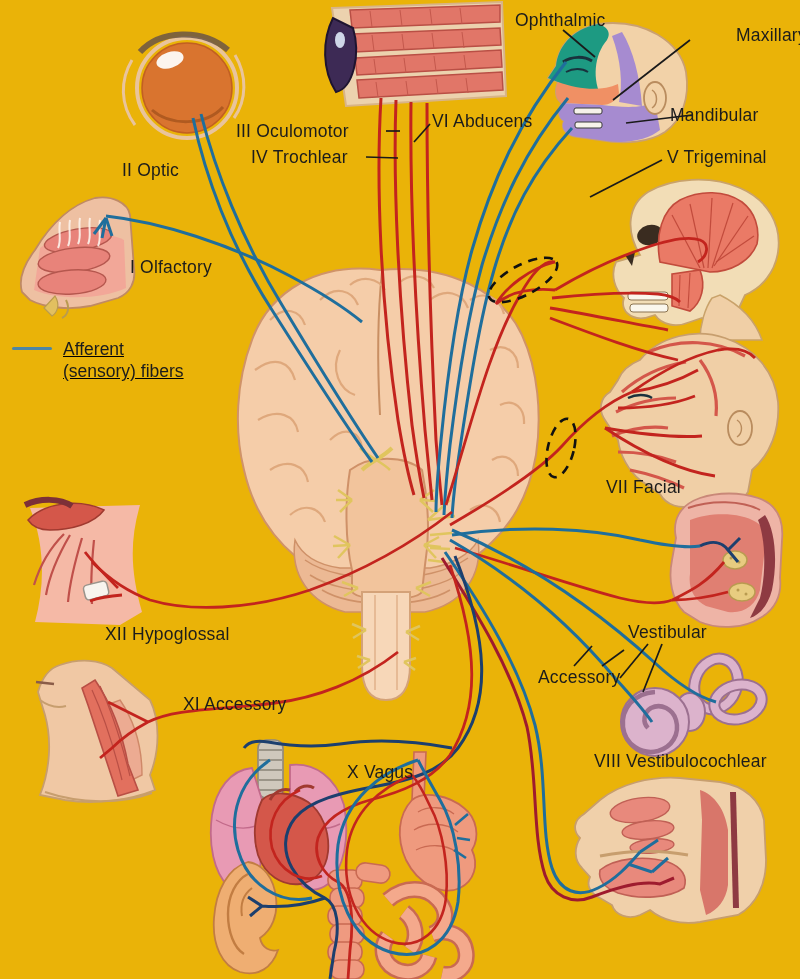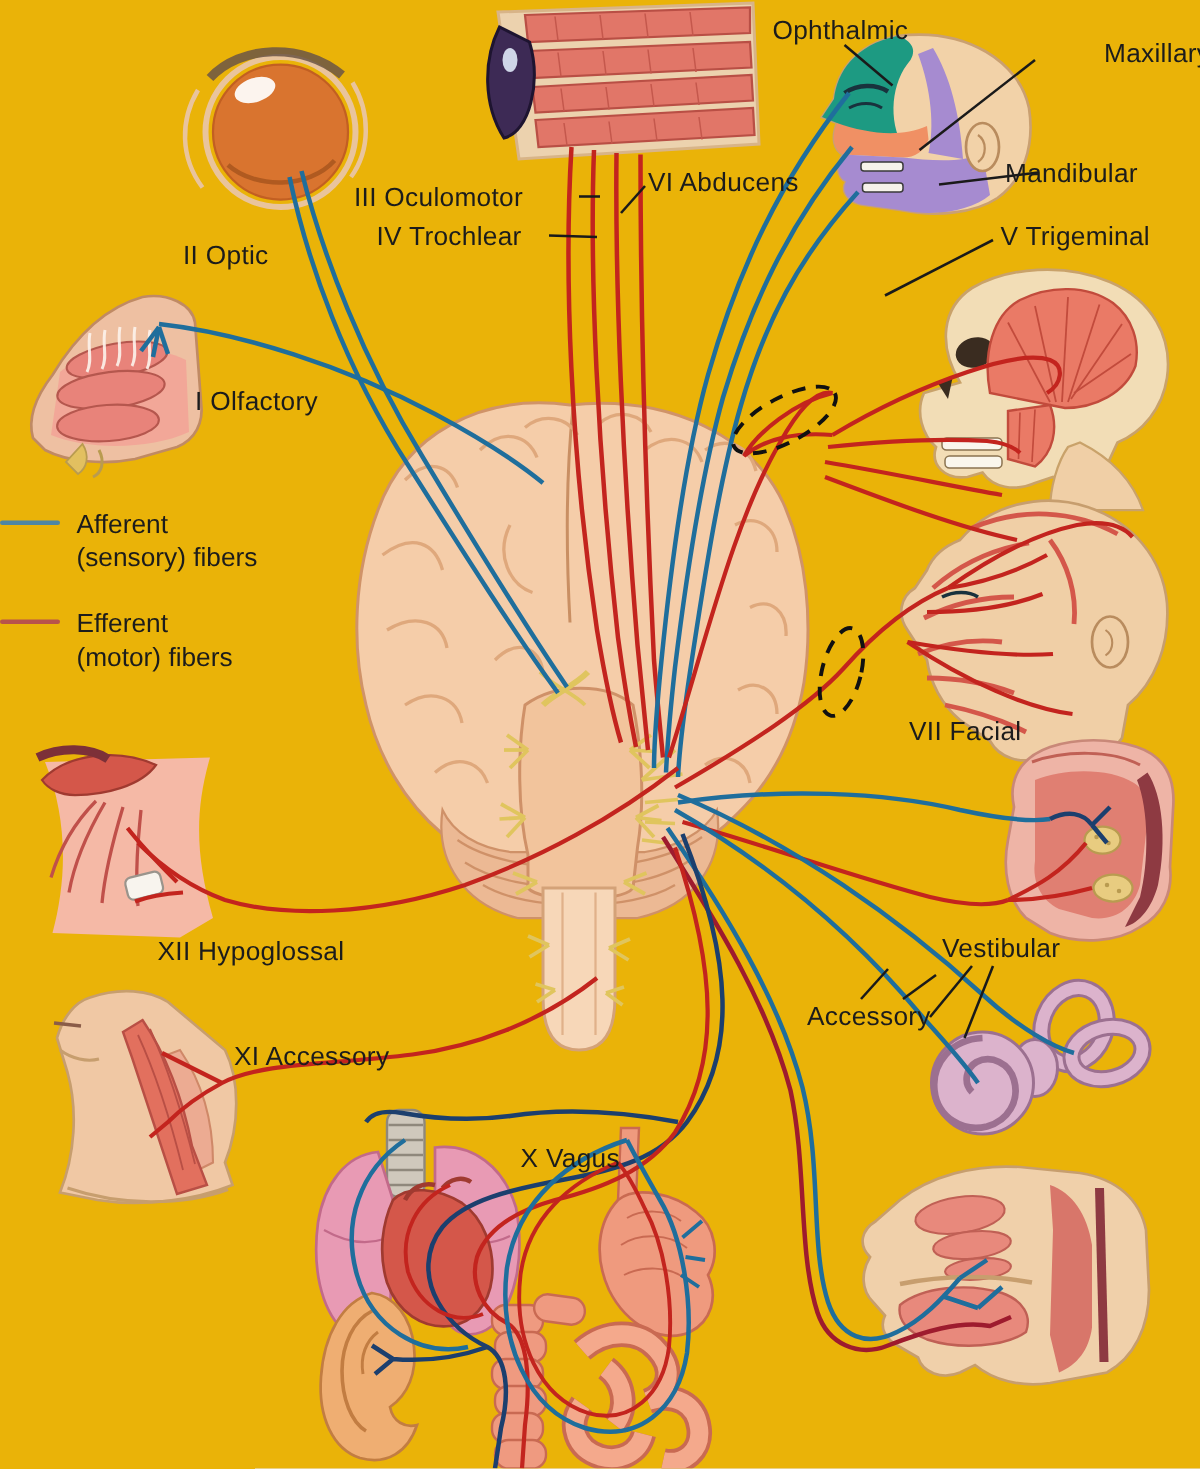--- a/index.html
+++ b/index.html
@@ -1,21 +1,21 @@
 <!DOCTYPE html>
 <html><head>
 <meta charset="utf-8">
 <style>
   html,body{margin:0;padding:0;background:#e8e8e8;}
   .canvas{position:relative;width:800px;height:979px;background:#eab308;overflow:hidden;
           font-family:"Liberation Sans",sans-serif;}
   .canvas svg{position:absolute;left:0;top:0;}
   .lbl{position:absolute;color:#1c1c1c;font-size:17.5px;font-weight:400;
        letter-spacing:.2px;white-space:nowrap;line-height:1.1;}
-  .legend{position:absolute;left:0;top:338px;}
+  .legend{position:absolute;left:12px;top:338px;text-decoration:underline;}
   .legend-item{display:flex;align-items:flex-start;margin-bottom:22px;}
   .swatch{display:inline-block;width:40px;height:3px;margin-top:9px;margin-right:11px;border-radius:2px;}
   .legend-text{font-size:17.5px;color:#1c1c1c;line-height:1.27;}
 </style>
 </head>
 <body>
 
 <div class="canvas">
 
 <svg width="800" height="979" viewBox="0 0 800 979">
@@ -461,35 +461,29 @@
   <div class="lbl" style="left:736px;top:26px">Maxillary</div>
   <div class="lbl" style="left:670px;top:106px">Mandibular</div>
   <div class="lbl" style="left:667px;top:148px">V Trigeminal</div>
   <div class="lbl" style="left:236px;top:122px">III Oculomotor</div>
   <div class="lbl" style="left:251px;top:148px">IV Trochlear</div>
   <div class="lbl" style="left:432px;top:112px">VI Abducens</div>
   <div class="lbl" style="left:122px;top:161px">II Optic</div>
   <div class="lbl" style="left:130px;top:258px">I Olfactory</div>
   <div class="lbl" style="left:606px;top:478px">VII Facial</div>
   <div class="lbl" style="left:105px;top:625px">XII Hypoglossal</div>
-  <div class="lbl" style="left:156px;top:695px">XI Accessory</div>
+  <div class="lbl" style="left:183px;top:695px">XI Accessory</div>
   <div class="lbl" style="left:347px;top:763px">X Vagus</div>
   <div class="lbl" style="left:628px;top:623px">Vestibular</div>
   <div class="lbl" style="left:538px;top:668px">Accessory</div>
+  <div class="lbl" style="left:594px;top:752px">VIII Vestibulocochlear</div>
 
   <div class="legend">
     <div class="legend-item">
       <span class="swatch" style="background: rgb(78, 134, 164);"></span>
       <span class="legend-text">
         <span>Afferent</span><br>
         <span>(sensory) fibers</span>
       </span>
     </div>
-    <div class="legend-item">
-      <span class="swatch" style="background: rgb(184, 83, 75);"></span>
-      <span class="legend-text">
-        <span>Efferent</span><br>
-        <span>(motor) fibers</span>
-      </span>
-    </div>
   </div>
 
 </div>
 
 </body></html>

